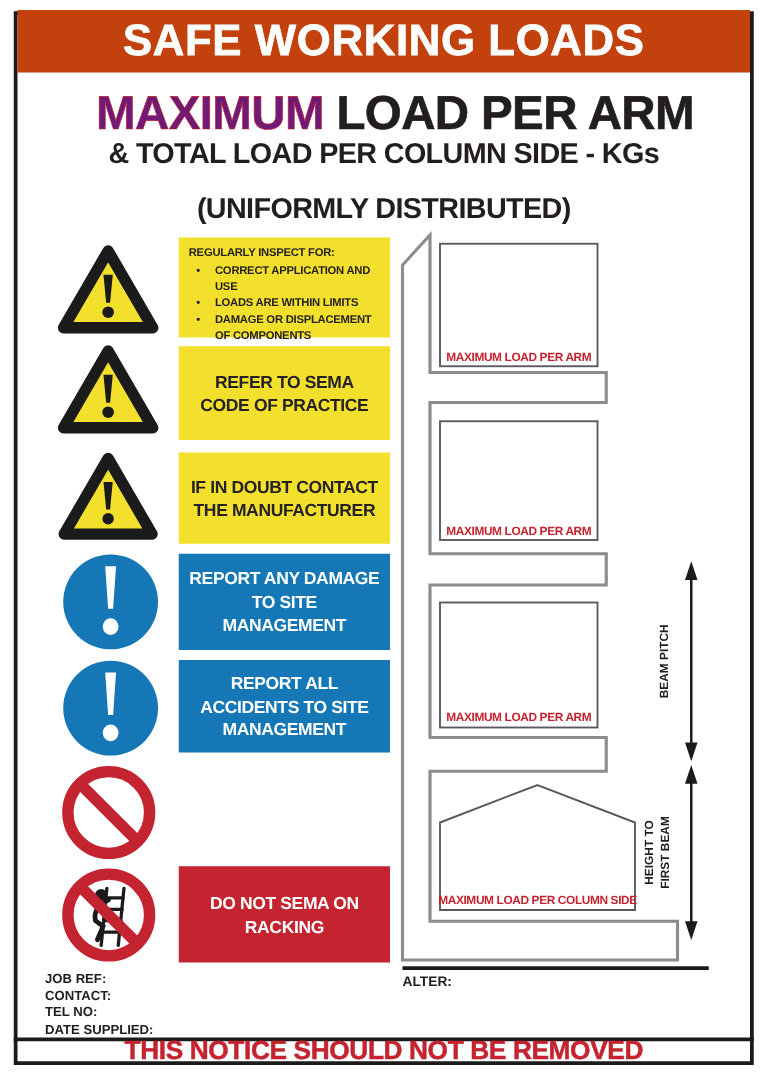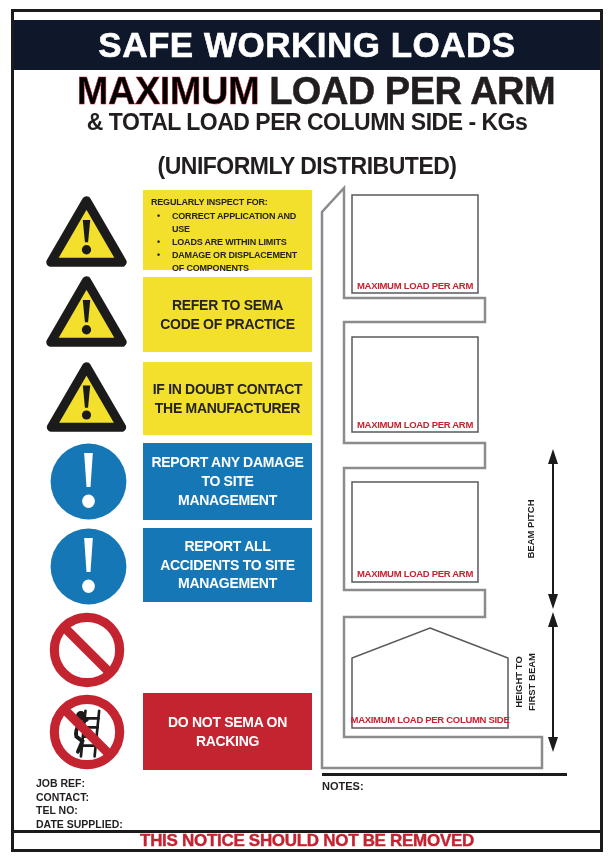--- a/index.html
+++ b/index.html
@@ -5,26 +5,26 @@
   html,body{margin:0;padding:0;background:#ffffff;}
   *{box-sizing:border-box;}
   body{font-family:"Liberation Sans","DejaVu Sans",sans-serif;}
   #page{position:relative;width:613px;height:860px;background:#ffffff;overflow:hidden;}
 
   
   .frame{position:absolute;left:11px;top:9px;width:592px;height:843px;border:3px solid #1b1b1b;background:#ffffff;}
   .divider{position:absolute;left:11px;top:830px;width:592px;height:3px;background:#1b1b1b;}
 
   
-  .banner{position:absolute;left:14px;top:20px;width:586px;height:50px;background:#0f172a;
+  .banner{position:absolute;left:14px;top:8px;width:586px;height:50px;background:#c2410c;
           display:flex;align-items:center;justify-content:center;}
   .banner-text{color:#ffffff;font-weight:bold;font-size:35px;letter-spacing:.5px;-webkit-text-stroke:.6px #fff;}
   .headline{position:absolute;left:11px;top:72px;width:592px;text-align:center;line-height:1;}
   .headline .t1{font-size:38px;font-weight:bold;letter-spacing:-.5px;color:#221E1F;-webkit-text-stroke:.5px currentColor;}
-  .headline .red{color:#000000;margin-left:18px;-webkit-text-stroke:.5px #C42330;}
+  .headline .red{color:#701a75;margin-left:18px;-webkit-text-stroke:.5px #C42330;}
   .headline .t2{margin-top:1px;font-size:23px;font-weight:bold;letter-spacing:-.5px;color:#221E1F;}
   .headline .t3{margin-top:21px;font-size:23px;font-weight:bold;letter-spacing:-.5px;color:#221E1F;}
 
   
   .icon{position:absolute;}
   .msg{position:absolute;left:143px;width:169px;display:flex;align-items:center;justify-content:center;
        text-align:center;font-weight:bold;}
   .msg.yellow{background:#F2E02C;color:#262223;}
   .msg.blue{background:#1577B5;color:#ffffff;}
   .msg.red{background:#C42330;color:#ffffff;}
@@ -38,21 +38,21 @@
   
   .diagram{position:absolute;left:315px;top:183px;width:260px;height:595px;}
   .dim-label{font-weight:bold;fill:#221E1F;font-size:9.5px;letter-spacing:0;}
   .arm-label{font-weight:bold;fill:#C42330;font-size:9.5px;letter-spacing:-.3px;}
 
   
   .notes-line{position:absolute;left:322px;top:773px;width:245px;height:3px;background:#1b1b1b;}
   .notes-label{position:absolute;left:322px;top:780px;font-size:11px;font-weight:bold;color:#221E1F;}
   .job-fields{position:absolute;left:36px;top:777px;font-size:10.5px;font-weight:bold;color:#221E1F;line-height:13.5px;}
   .strip{position:absolute;left:14px;top:833px;width:586px;height:16px;display:flex;align-items:center;justify-content:center;}
-  .strip-text{color:#C42330;font-size:17px;font-weight:bold;letter-spacing:-.3px;-webkit-text-stroke:.4px #C42330;}
+  .strip-text{color:#C42330;font-size:21px;font-weight:bold;letter-spacing:-.3px;-webkit-text-stroke:.4px #C42330;}
 </style>
 </head>
 <body>
 
 <div id="page">
   <div class="frame"></div>
 
   <div class="banner">
     <span class="banner-text">SAFE WORKING LOADS</span>
   </div>
@@ -161,21 +161,21 @@
     <g>
       <line x1="238" y1="440" x2="238" y2="557" stroke="#1b1b1b" stroke-width="2"></line>
       <polygon points="238,429 233,444 243,444" fill="#1b1b1b"></polygon>
       <polygon points="238,569 233,554 243,554" fill="#1b1b1b"></polygon>
       <text class="dim-label" transform="rotate(-90 207 499)" x="207" y="499" text-anchor="middle">HEIGHT TO</text>
       <text class="dim-label" transform="rotate(-90 220 499)" x="220" y="499" text-anchor="middle">FIRST BEAM</text>
     </g>
   </svg>
 
   <div class="notes-line"></div>
-  <div class="notes-label">NOTES:</div>
+  <div class="notes-label">ALTER:</div>
   <div class="job-fields">
     <div>JOB REF:</div>
     <div>CONTACT:</div>
     <div>TEL NO:</div>
     <div>DATE SUPPLIED:</div>
   </div>
 
   <div class="divider"></div>
   <div class="strip">
     <span class="strip-text">THIS NOTICE SHOULD NOT BE REMOVED</span>

